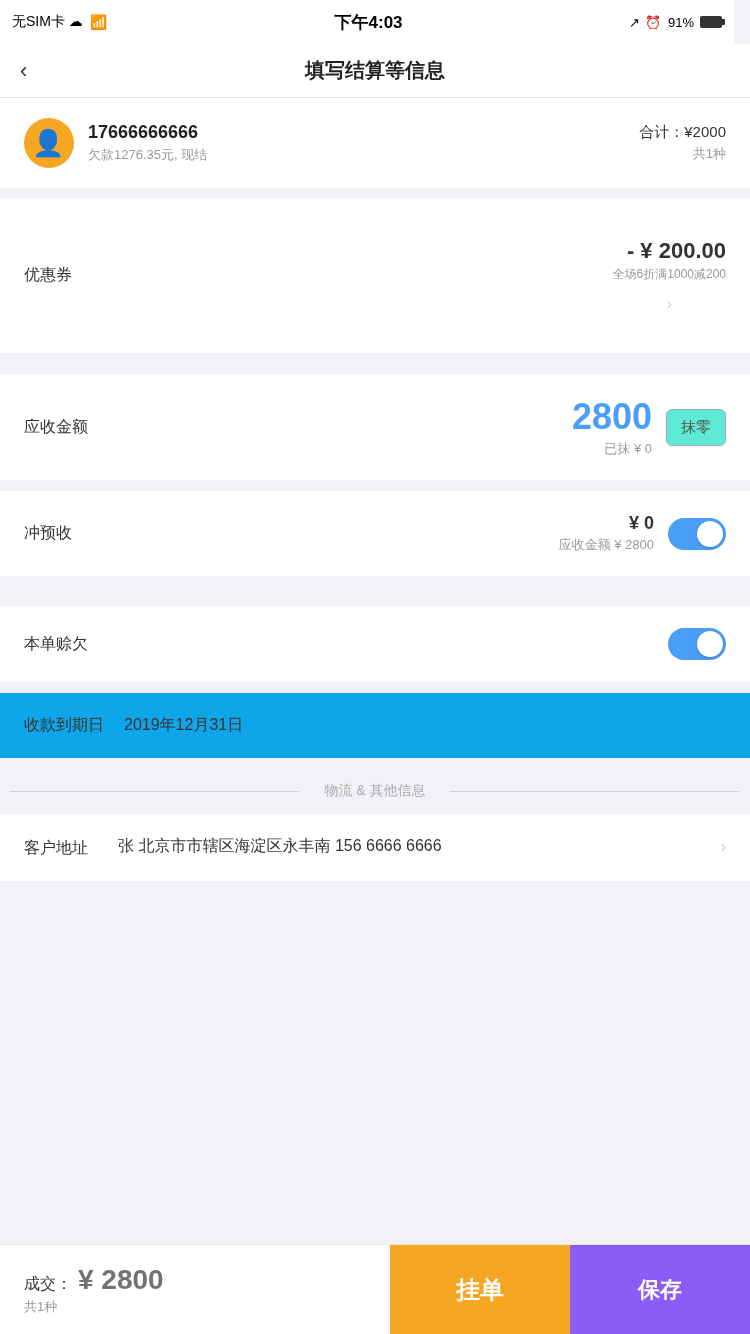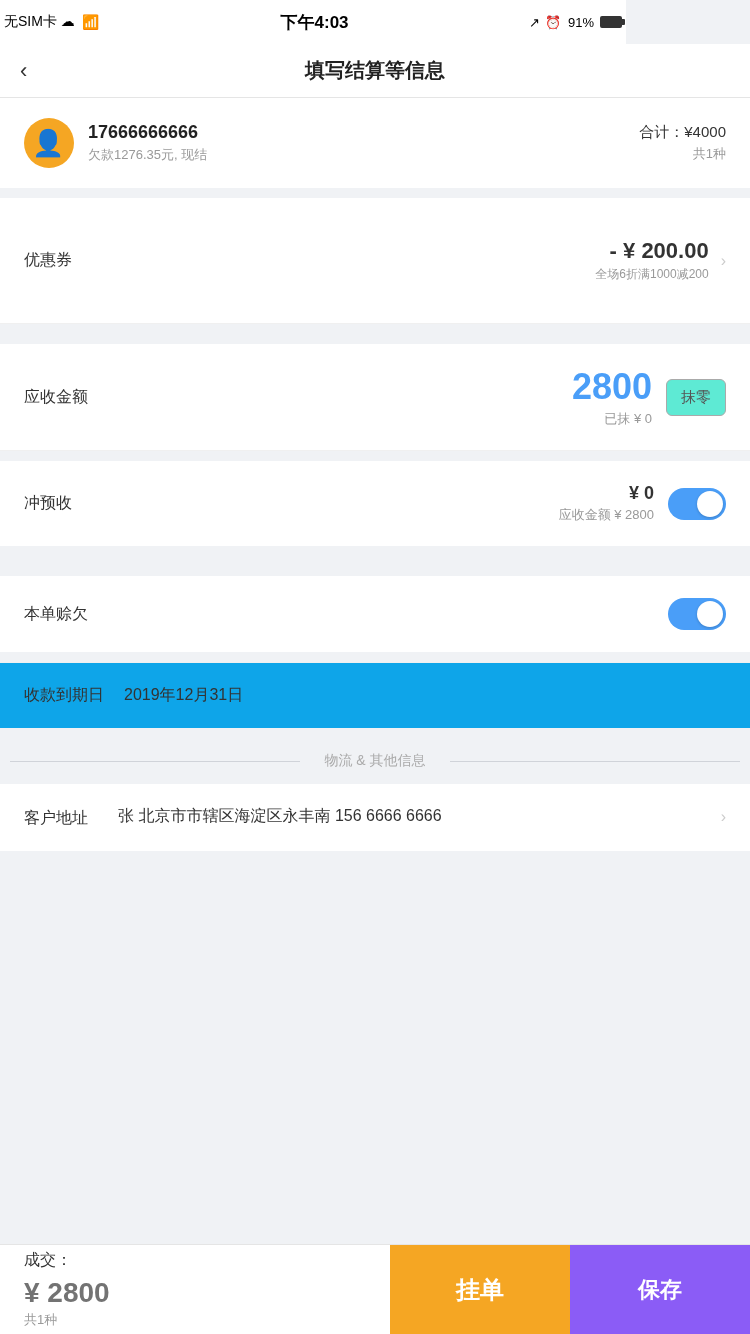--- a/index.html
+++ b/index.html
@@ -8,27 +8,27 @@
       width: 750px;
       min-height: 1334px;
       font-family: -apple-system, "PingFang SC", "Helvetica Neue", sans-serif;
       background: #f0f2f5;
       position: relative;
       overflow-x: hidden;
     }
 
     
     .status-bar {
-      width: 626px;
+      width: 734px;
       height: 44px;
       background: #fff;
       display: flex;
       align-items: center;
       justify-content: space-between;
-      padding: 0 4px;
+      padding: 0 12px;
       font-size: 15px;
       font-weight: 500;
     }
     .status-left { display: flex; align-items: center; gap: 8px; font-size: 14px; }
     .status-center { font-size: 17px; font-weight: 600; }
     .status-right { display: flex; align-items: center; gap: 6px; font-size: 13px; }
     .battery-icon {
       display: inline-block;
       width: 22px;
       height: 12px;
@@ -152,20 +152,21 @@
       border-bottom: 1px solid #f0f0f0;
     }
     .row-label {
       font-size: 16px;
       color: #333;
     }
     .row-right {
       display: flex;
       align-items: center;
       gap: 12px;
+      flex-direction: column;
     }
     .coupon-amount {
       font-size: 22px;
       font-weight: 600;
       color: #333;
     }
     .coupon-sub {
       font-size: 12px;
       color: #999;
       text-align: right;
@@ -443,21 +444,21 @@
         <div class="avatar-inner">
           <span style="font-size:26px; color:#fff;">👤</span>
         </div>
       </div>
       <div class="customer-info">
         <div class="customer-phone">17666666666</div>
         <div class="customer-sub">欠款1276.35元, 现结</div>
       </div>
     </div>
     <div class="customer-right">
-      <div class="total-label">合计：¥4000</div>
+      <div class="total-label">合计：¥2000</div>
       <div class="total-count">共1种</div>
     </div>
   </div>
 
   <div class="row-item card-section">
     <div class="row-label">优惠券</div>
     <div class="row-right">
       <div class="coupon-section">
         <div class="coupon-amount">- ¥ 200.00</div>
         <div class="coupon-sub">全场6折满1000减200</div>
@@ -513,21 +514,21 @@
     <div class="address-value">张 北京市市辖区海淀区永丰南 156 6666 6666</div>
     <span class="address-arrow">›</span>
   </div>
 
   <div style="height: 200px; background: #f0f2f5;"></div>
 
 </div>
 
 <div class="bottom-footer">
   <div class="footer-info">
-    <div style="display:flex; align-items:baseline; gap:6px;flex-direction:column;">
+    <div style="display:flex; align-items:baseline; gap:6px;">
       <span class="footer-label">成交：</span>
       <span class="footer-amount">¥ 2800</span>
     </div>
     <div class="footer-sub">共1种</div>
   </div>
   <div class="footer-btn-hang">挂单</div>
   <div class="footer-btn-save">保存</div>
 </div>
 
 </body></html>

